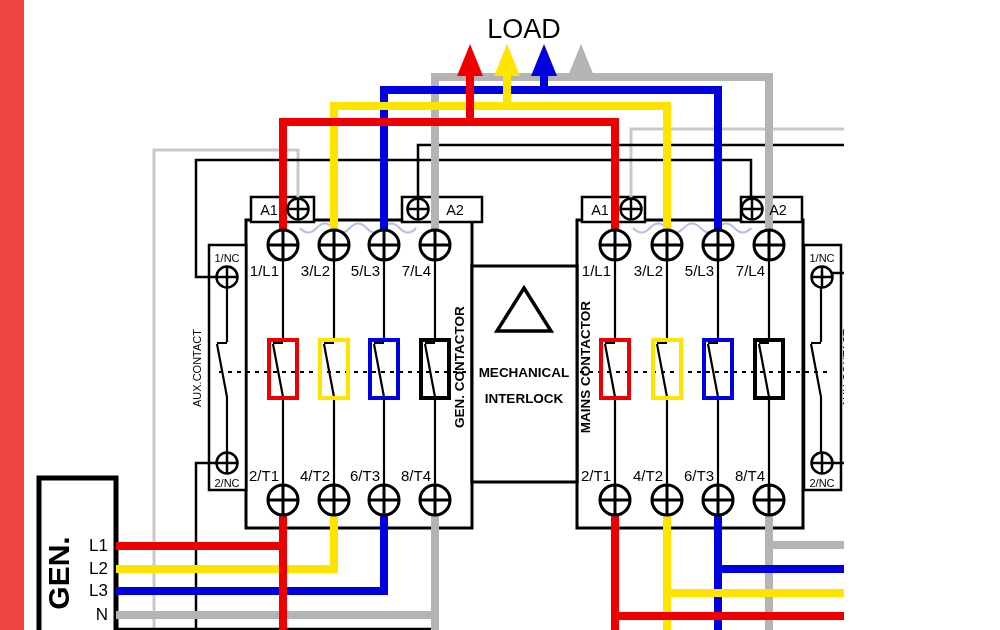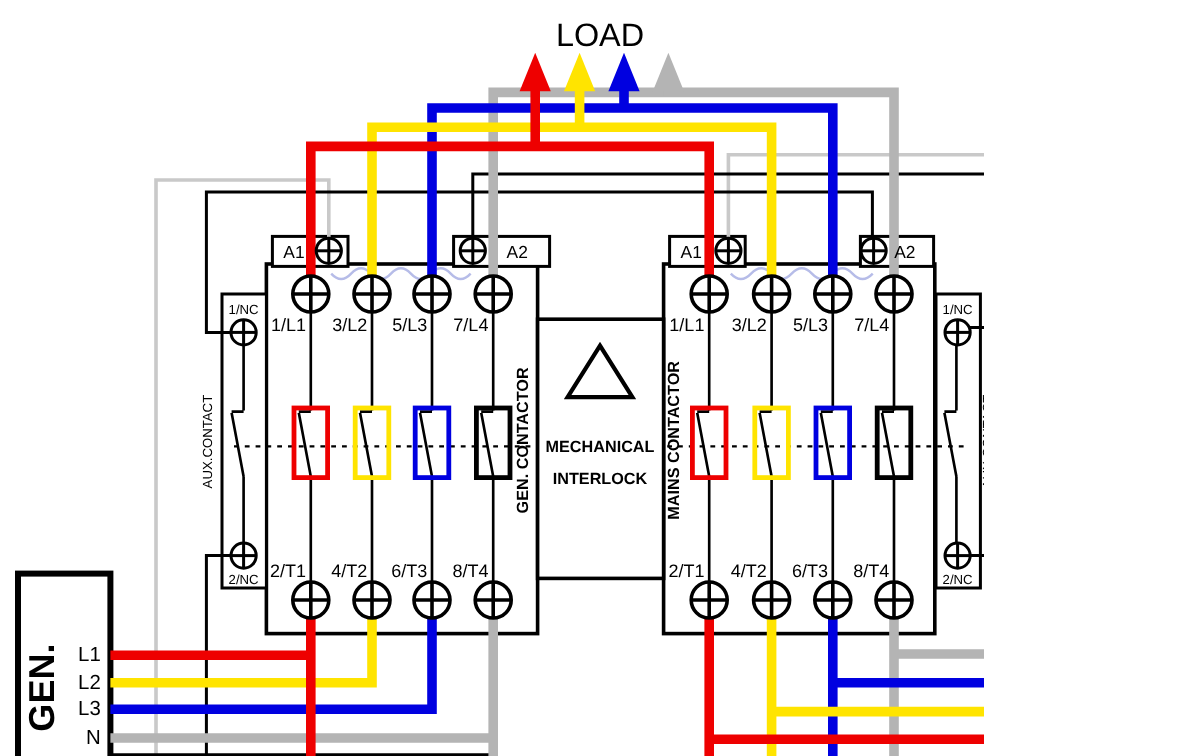--- a/index.html
+++ b/index.html
@@ -1,16 +1,16 @@
 <!DOCTYPE html>
 <html><head>
 <meta charset="utf-8">
 <style>
   html,body{margin:0;padding:0;background:#ffffff;}
-  .stage{width:820px;height:630px;position:relative;overflow:hidden;background:#ef4444;}
+  .stage{width:820px;height:630px;position:relative;overflow:hidden;background:#ef4444;padding-left:24px;}
   svg{display:block;font-family:"Liberation Sans",sans-serif;}
   text{fill:#000000;}
   .t15{font-size:15px;}
   .t14{font-size:14.5px;}
   .t11{font-size:11px;}
   .tload{font-size:27px;}
   .tbold{font-size:13.5px;font-weight:bold;}
   .tbig{font-size:30px;font-weight:bold;}
   .t17{font-size:17px;}
 </style>

